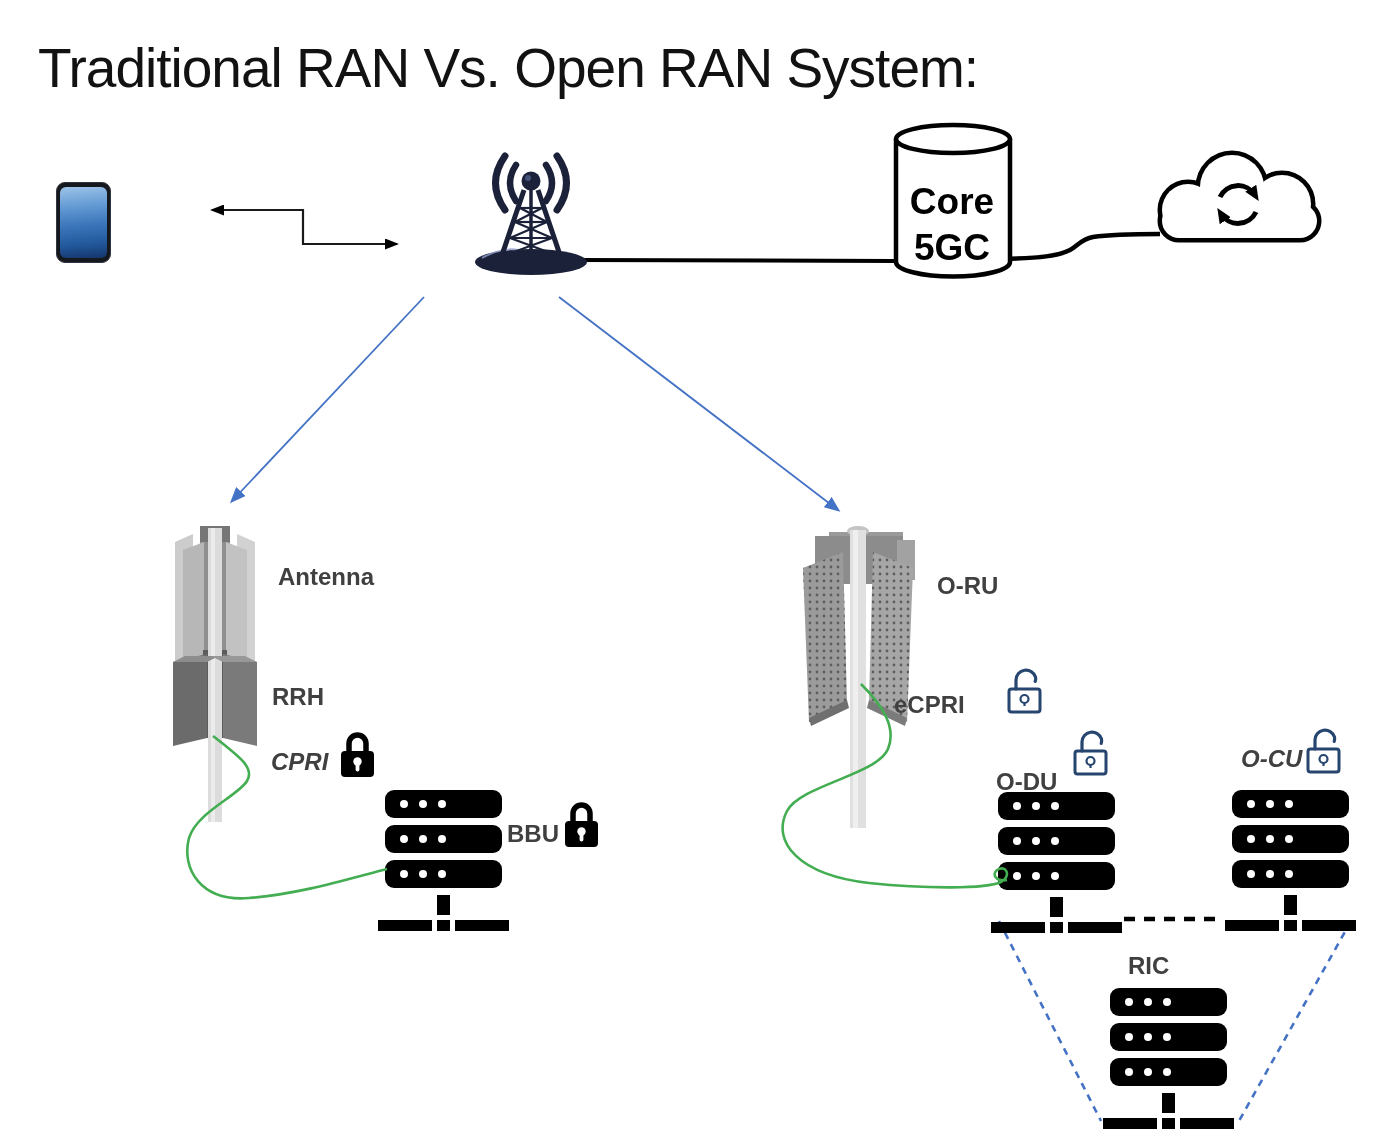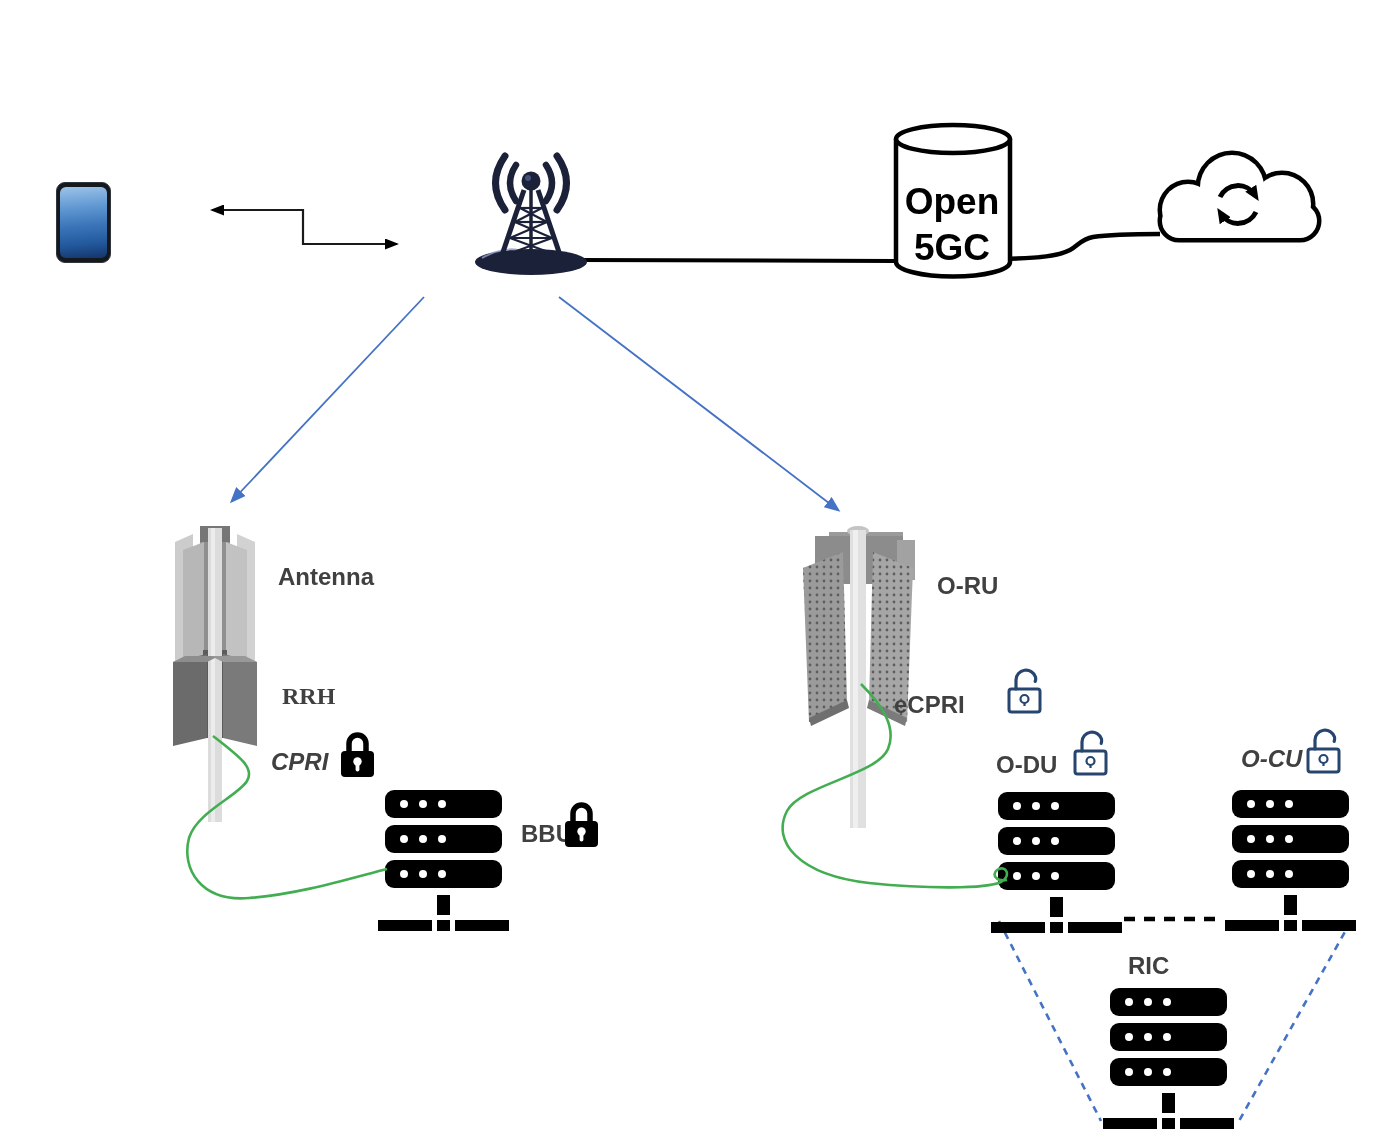--- a/index.html
+++ b/index.html
@@ -153,38 +153,39 @@
     <line x1="559" y1="297" x2="838" y2="510" stroke="#4472C4" stroke-width="1.8" marker-end="url(#arrowBlueU)"></line>
 
     <line x1="1124" y1="919" x2="1224" y2="919" stroke="#000" stroke-width="4.5" stroke-dasharray="11,9"></line>
 
     <line x1="999" y1="921" x2="1101" y2="1121" stroke="#4472C4" stroke-width="2.6" stroke-dasharray="7,6"></line>
     <line x1="1351" y1="921" x2="1239" y2="1121" stroke="#4472C4" stroke-width="2.6" stroke-dasharray="7,6"></line>
   </svg>
 
   <div class="html-layer">
 
+    <div class="title">Traditional RAN Vs. Open RAN System:</div>
 
     <div class="phone">
       <div class="phone-screen"></div>
     </div>
 
     <div class="core-text">
-      <div>Open</div>
+      <div>Core</div>
       <div>5GC</div>
     </div>
 
     <div class="lbl" style="left:278px;top:563px;">Antenna</div>
-    <div class="lbl" style="left:282px;top:683px;font-family:Liberation Serif, serif;">RRH</div>
+    <div class="lbl" style="left:272px;top:683px;">RRH</div>
     <div class="lbl" style="left:271px;top:748px;font-style:italic;">CPRI</div>
-    <div class="lbl" style="left:521px;top:820px;">BBU</div>
+    <div class="lbl" style="left:507px;top:820px;">BBU</div>
 
     <div class="lbl" style="left:937px;top:572px;text-align:right;">O-RU</div>
     <div class="lbl" style="left:894px;top:691px;">eCPRI</div>
-    <div class="lbl" style="left:996px;top:751px;">O-DU</div>
+    <div class="lbl" style="left:996px;top:768px;">O-DU</div>
     <div class="lbl" style="left:1241px;top:745px;font-style:italic;">O-CU</div>
     <div class="lbl" style="left:1128px;top:952px;">RIC</div>
 
     <svg class="lock" style="left:339px;top:730px;" width="37" height="49" viewBox="0 0 37 49">
       <path d="M10,23 V13.5 a8.5,8.5 0 0 1 17,0 V23" fill="none" stroke="#000" stroke-width="5.5"></path>
       <rect x="2" y="21" width="33" height="26" rx="4" fill="#000"></rect>
       <circle cx="18.5" cy="31.5" r="4.2" fill="#fff"></circle>
       <rect x="16.6" y="33.5" width="3.8" height="8" rx="1.8" fill="#fff"></rect>
     </svg>
     <svg class="lock" style="left:563px;top:800px;" width="37" height="49" viewBox="0 0 37 49">

